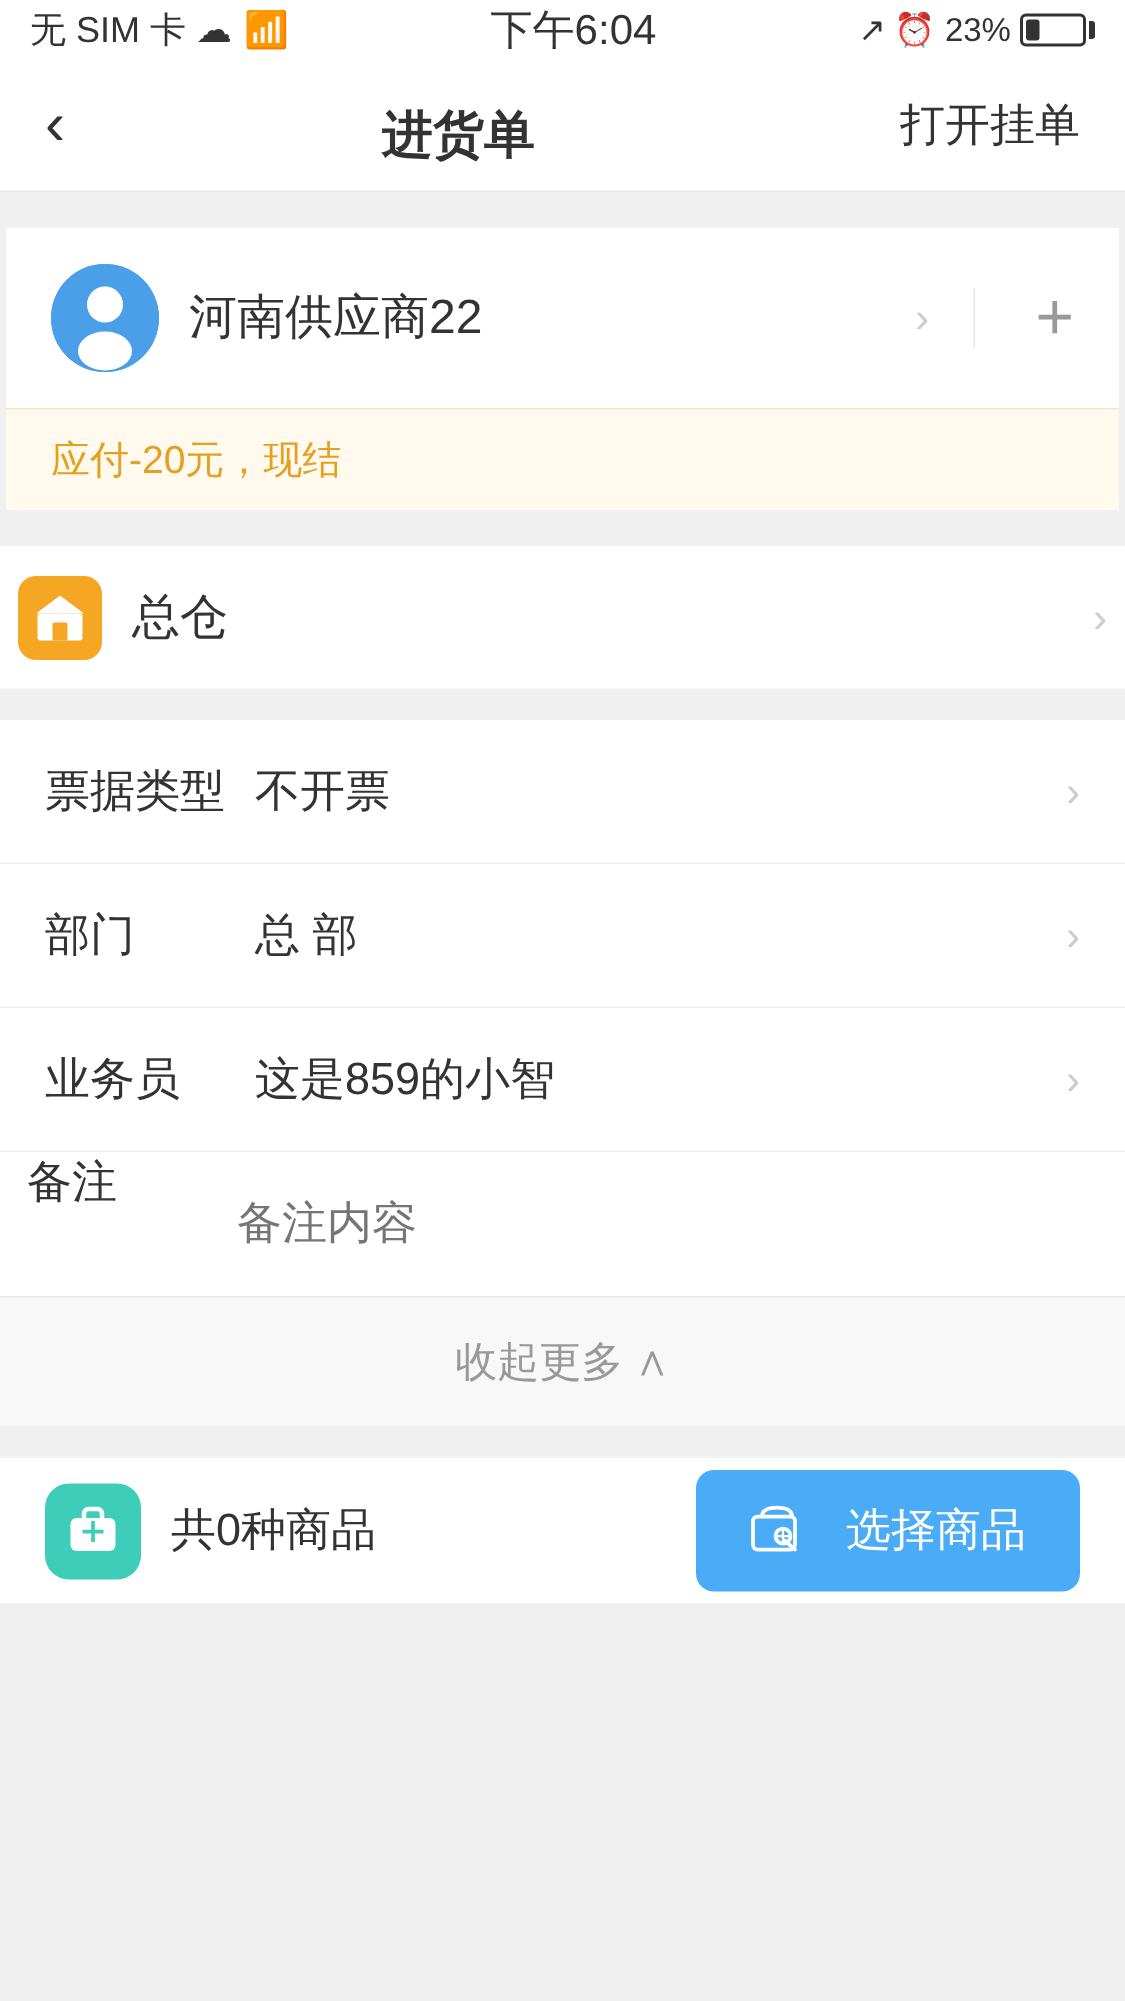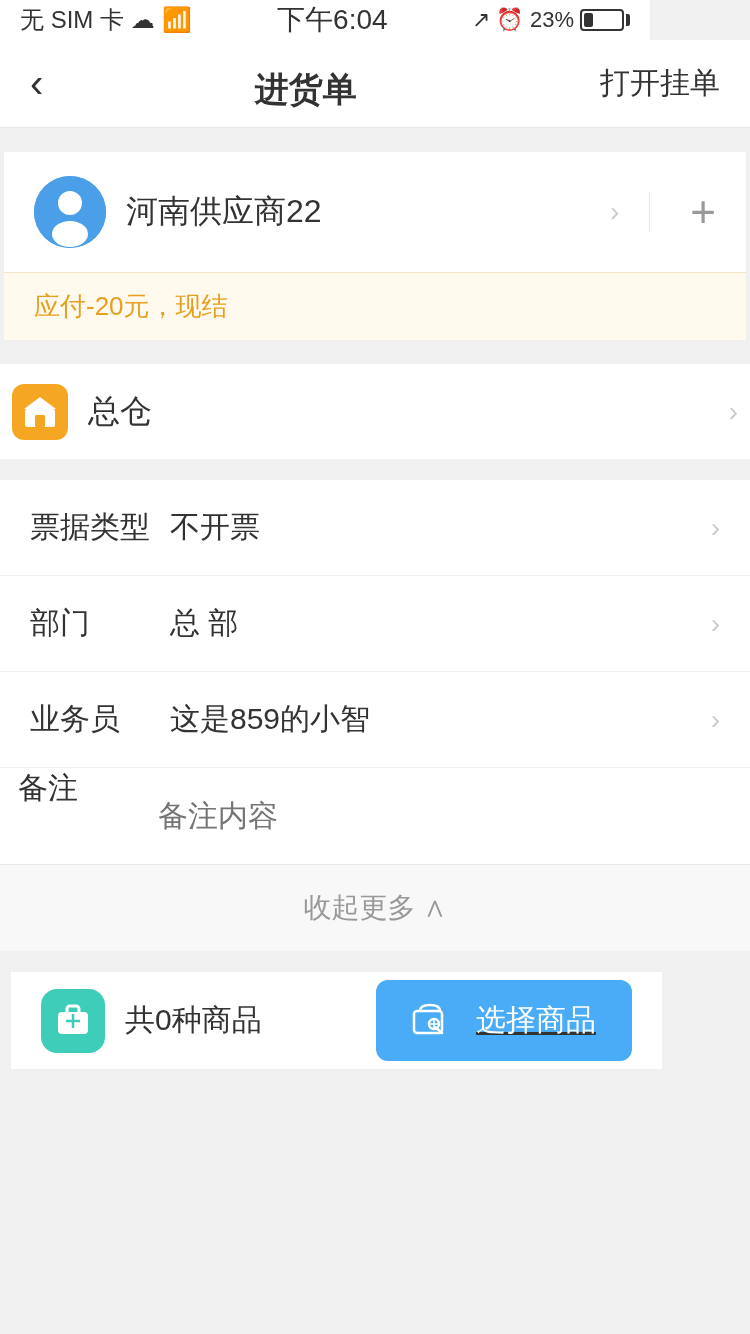--- a/index.html
+++ b/index.html
@@ -9,21 +9,21 @@
       width: 750px;
       min-height: 1334px;
       background: #f0f0f0;
       font-family: -apple-system, "PingFang SC", "Helvetica Neue", sans-serif;
       font-size: 28px;
       color: #333;
     }
 
     
     .status-bar {
-      width: 650px;
+      width: 750px;
       height: 40px;
       background: #fff;
       display: flex;
       align-items: center;
       justify-content: space-between;
       padding: 12px 20px;
       font-size: 24px;
       color: #333;
     }
     .status-left { display: flex; align-items: center; gap: 8px; }
@@ -147,48 +147,46 @@
       align-items: center;
       justify-content: center;
       padding: 24px 16px;
       background: #f8f8f8;
       border-top: 1px solid #e8e8e8;
       cursor: pointer;
     }
 
     
     .bottom-bar {
-      width: 651px;
+      width: 750px;
       height: 98px;
       background: #fff;
       display: flex;
       align-items: center;
       padding: 0 30px;
       border-top: 1px solid #f0f0f0;
-      margin-left: 11px;
     }
     .product-icon {
       width: 64px;
       height: 64px;
       border-radius: 16px;
       background: #3ecdb8;
       display: flex;
       align-items: center;
       justify-content: center;
       margin-right: 20px;
     }
     .select-btn {
       background: #4aabf7;
       border-radius: 12px;
       padding: 20px 36px;
       display: flex;
       align-items: center;
       gap: 28px;
       cursor: pointer;
-      text-decoration: underline;
     }
 
     
     .battery {
       display: inline-flex;
       align-items: center;
       gap: 2px;
     }
     .battery-body {
       width: 44px;

